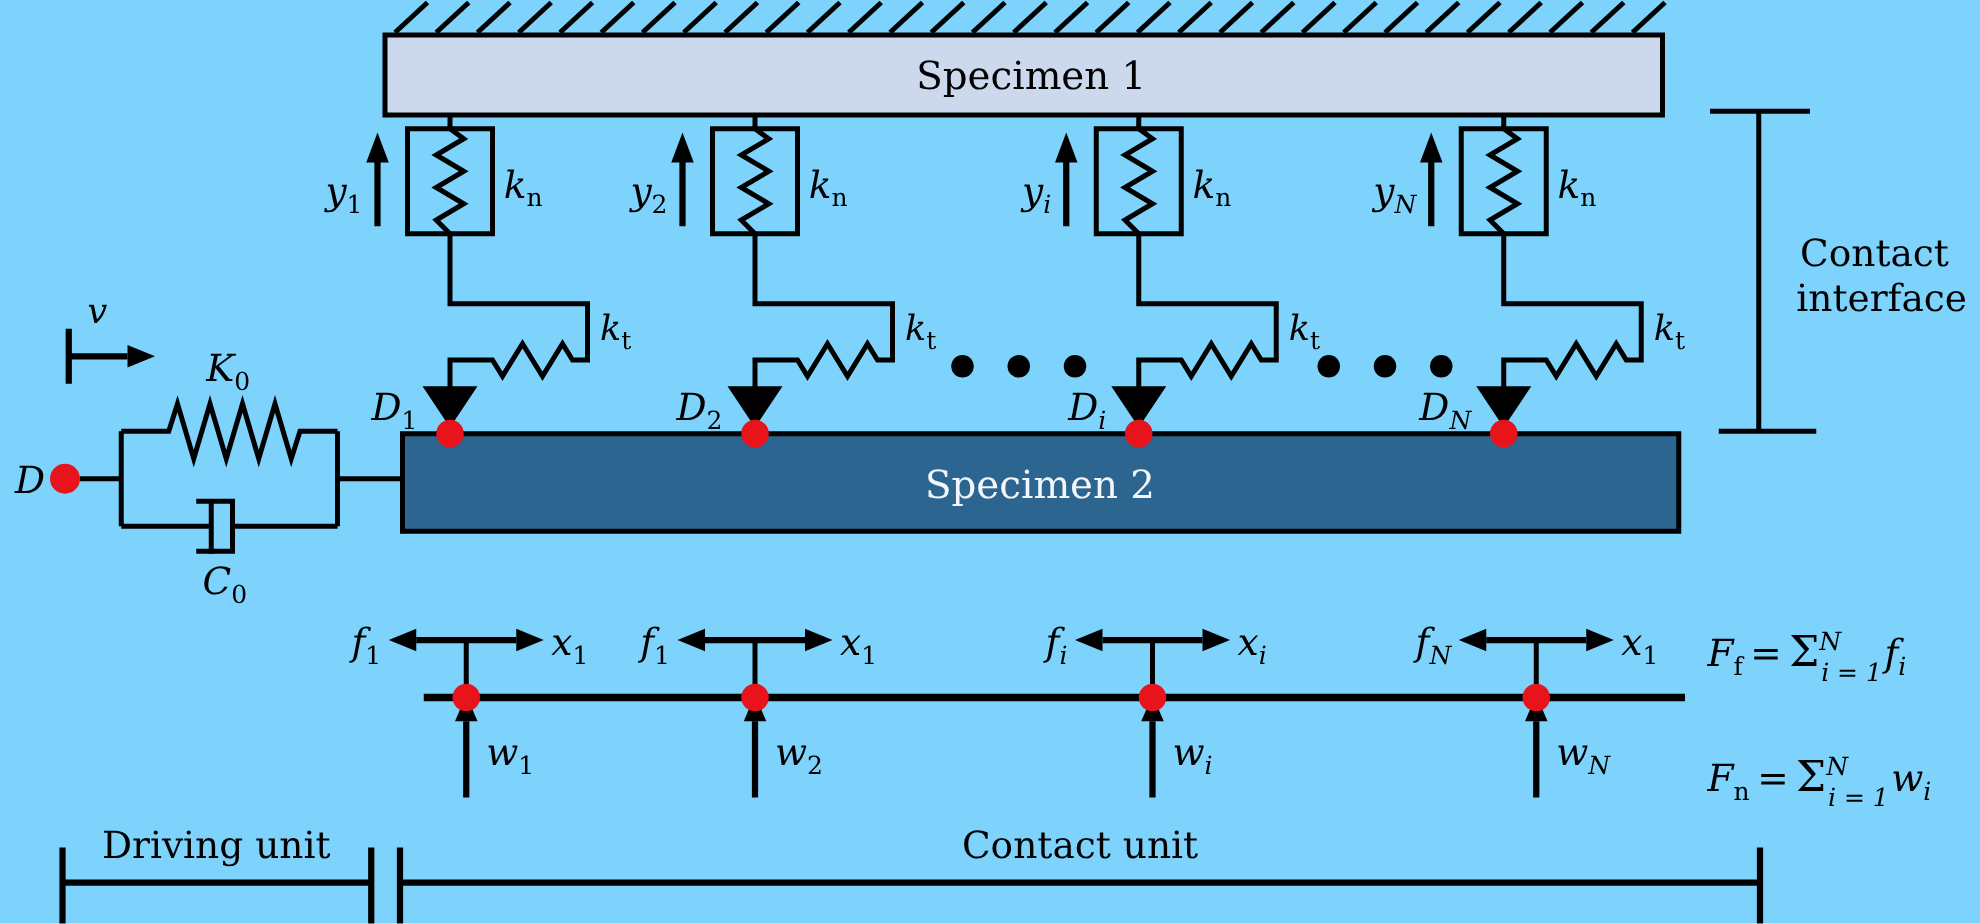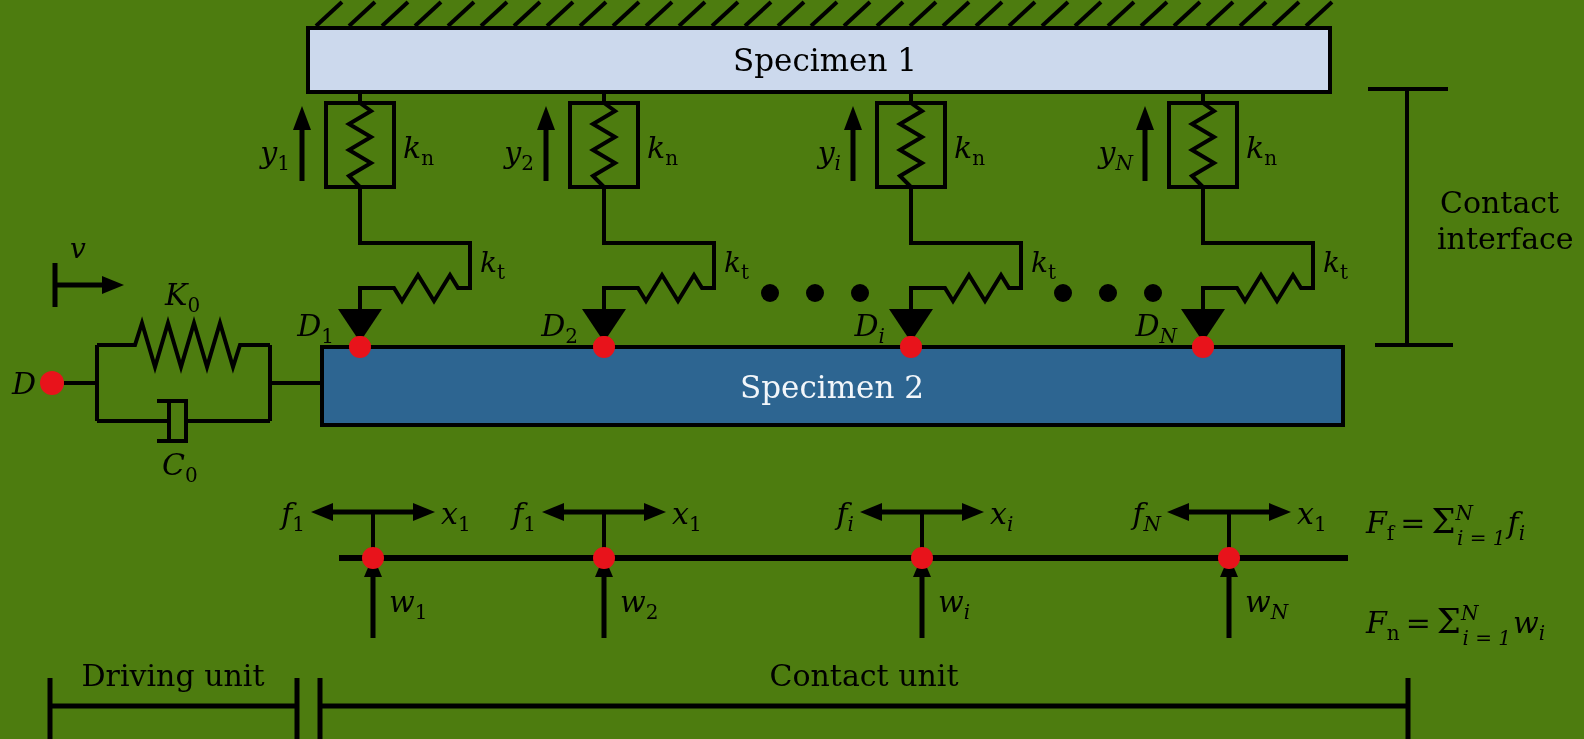--- a/index.html
+++ b/index.html
@@ -1,16 +1,16 @@
 <!DOCTYPE html>
 <html><head>
 <meta charset="utf-8">
 <style>
   html,body{margin:0;padding:0;background:#ffffff;}
-  .stage{position:relative;width:1584px;height:739px;background:#4d7c0f;overflow:hidden;}
+  .stage{position:relative;width:1584px;height:739px;background:#7dd3fc;overflow:hidden;}
   svg{display:block;}
   text{font-family:"DejaVu Serif","Liberation Serif",serif;fill:#000000;}
   .lbl{font-size:30px;font-style:italic;}
   .lbl-sm{font-size:28px;font-style:italic;}
   .sub{font-size:20px;font-style:italic;}
   .rm{font-style:normal;}
   .cap{font-size:30px;font-style:normal;}
   .spec{font-size:31px;font-style:normal;}
   .sigma{font-size:34px;font-style:normal;}
   .wht{fill:#f2f6fa;}

